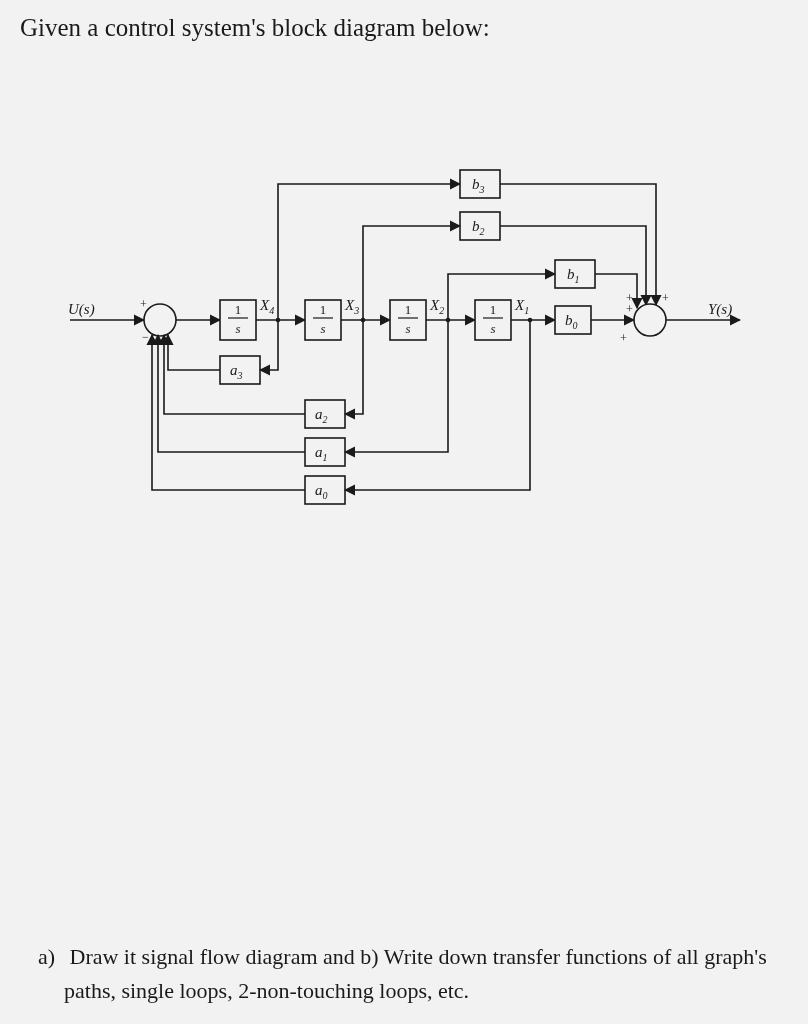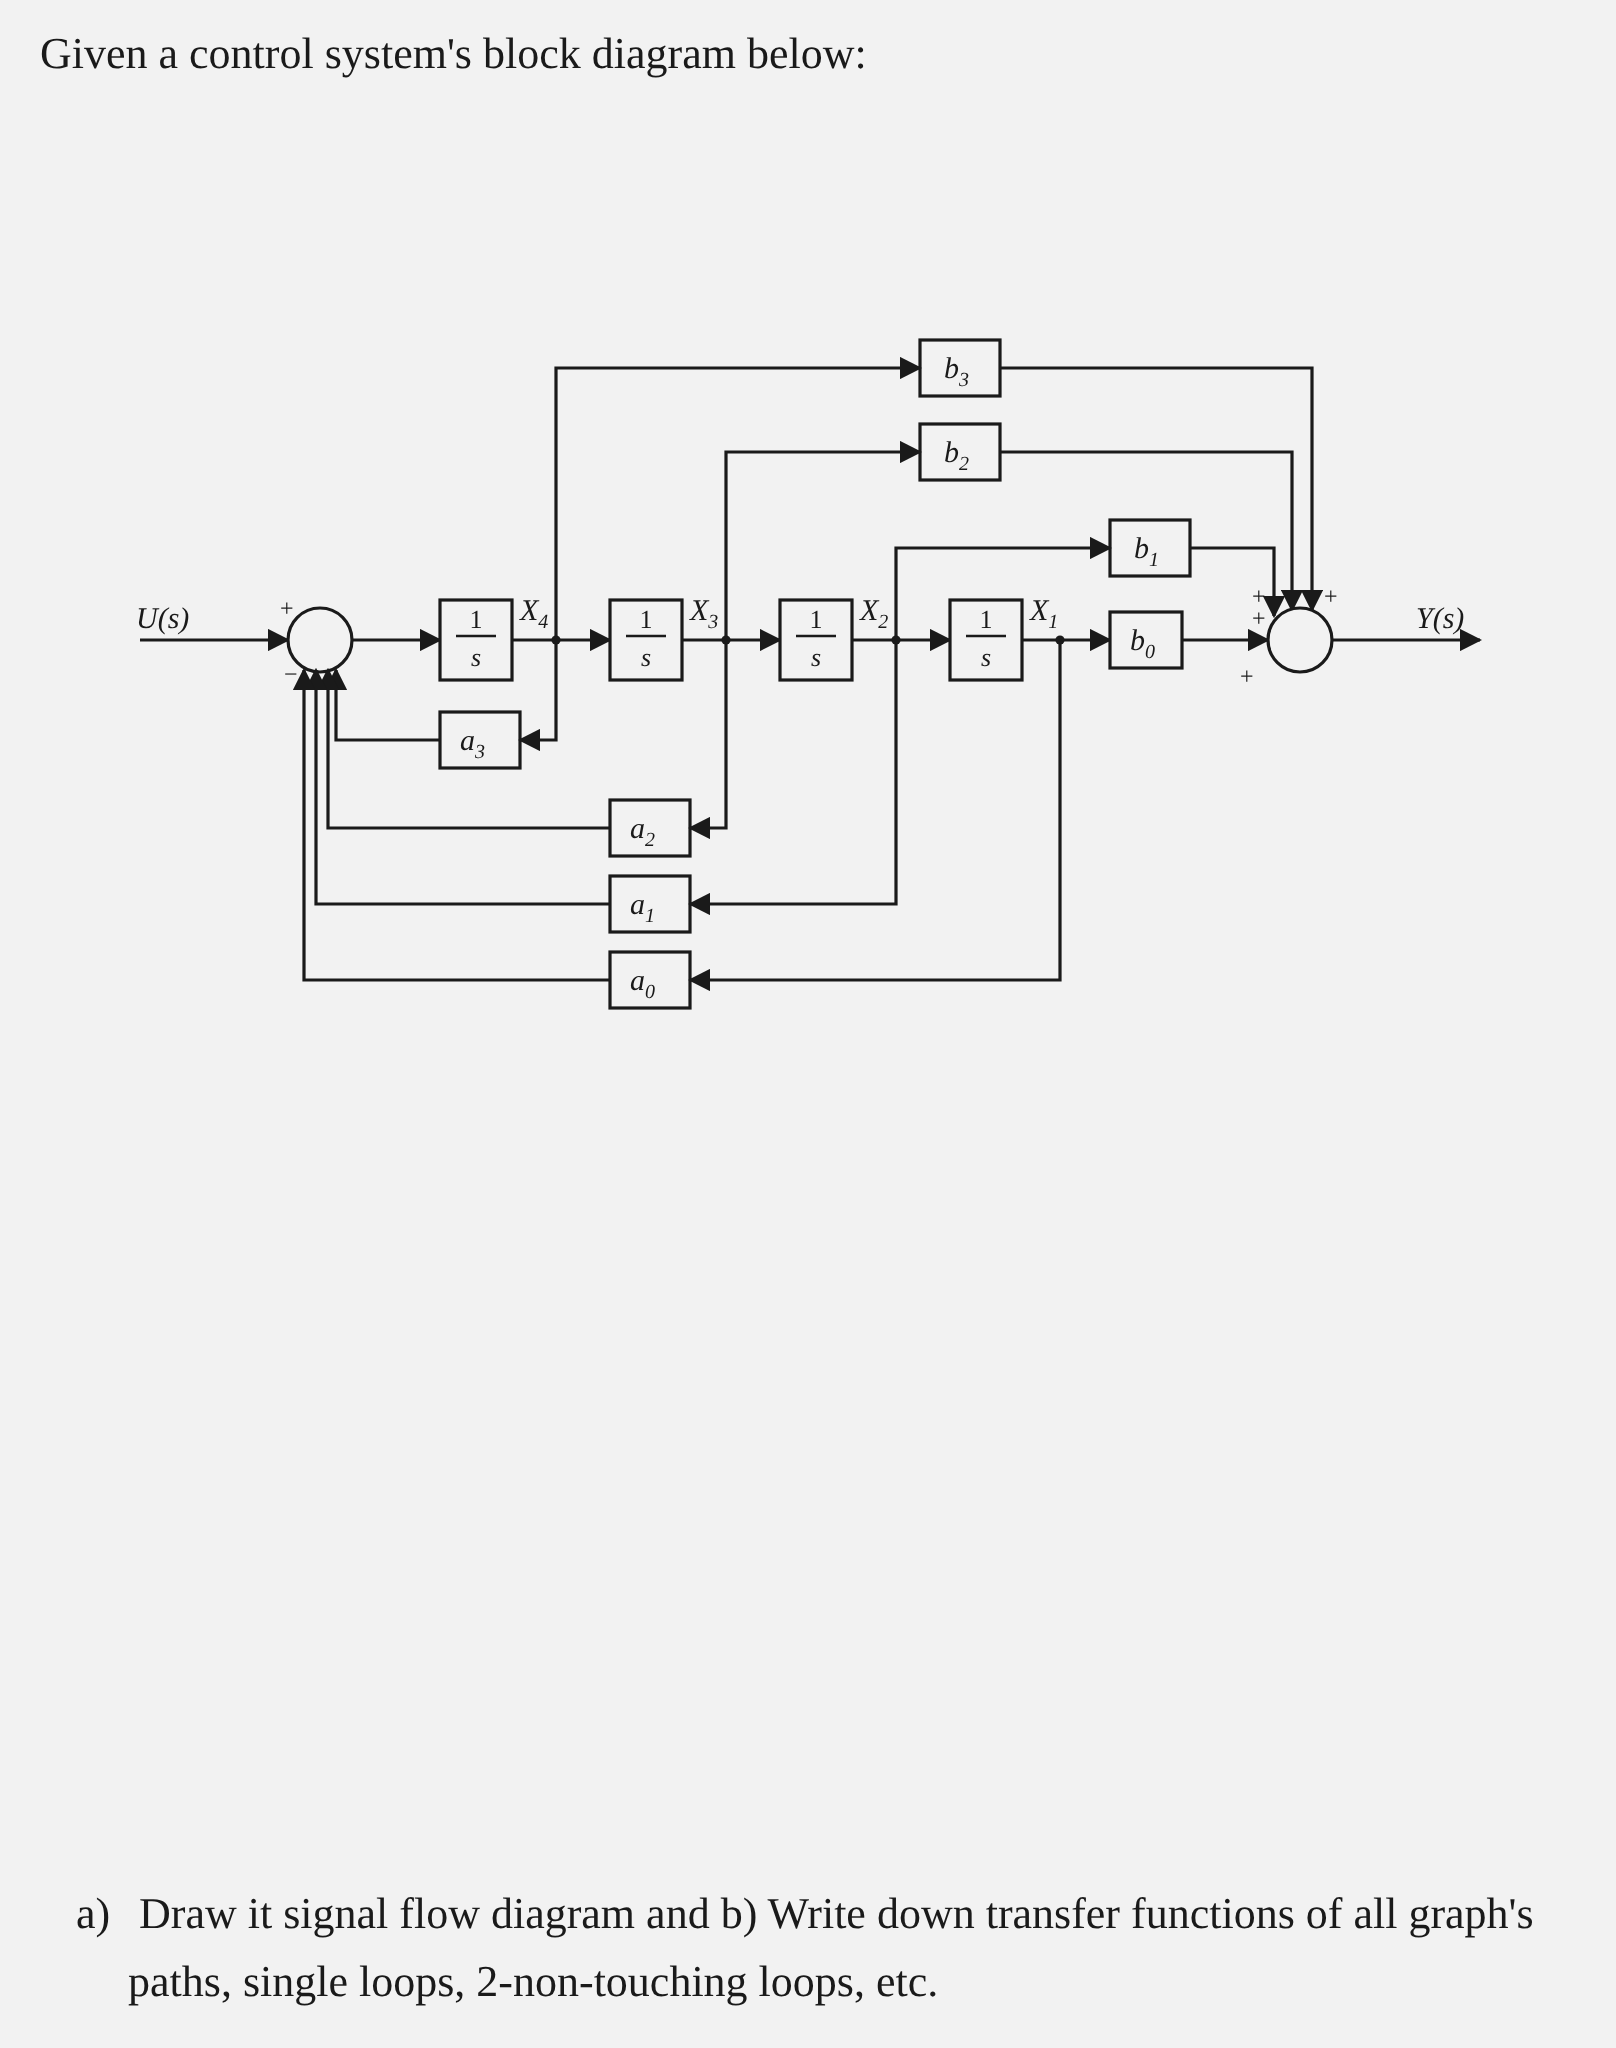--- a/index.html
+++ b/index.html
@@ -15,21 +15,21 @@
     position: relative;
     width: 808px;
     height: 1024px;
     background: #f2f2f2;
     box-sizing: border-box;
   }
   .intro {
     position: absolute;
     left: 20px;
     top: 14px;
-    font-size: 22px;
+    font-size: 25px;
   }
   .question {
     position: absolute;
     left: 64px;
     top: 940px;
     right: 36px;
     font-size: 22px;
     line-height: 1.55;
   }
   .question .letter {

